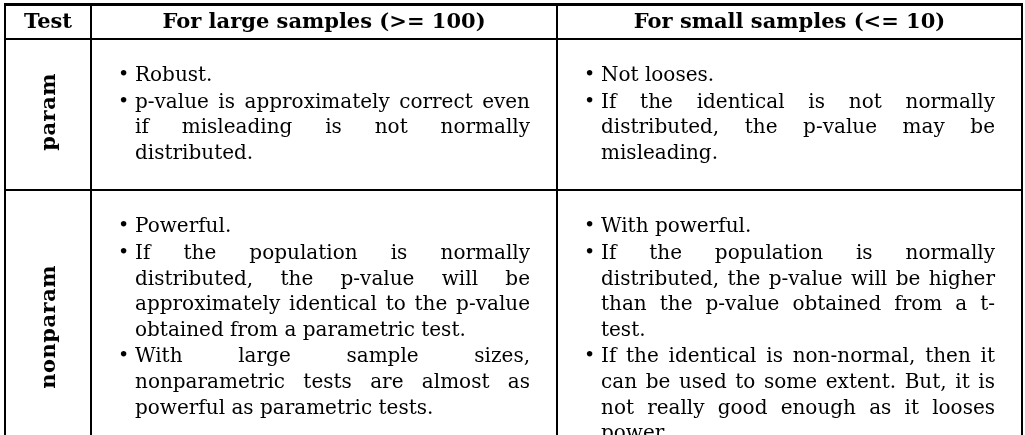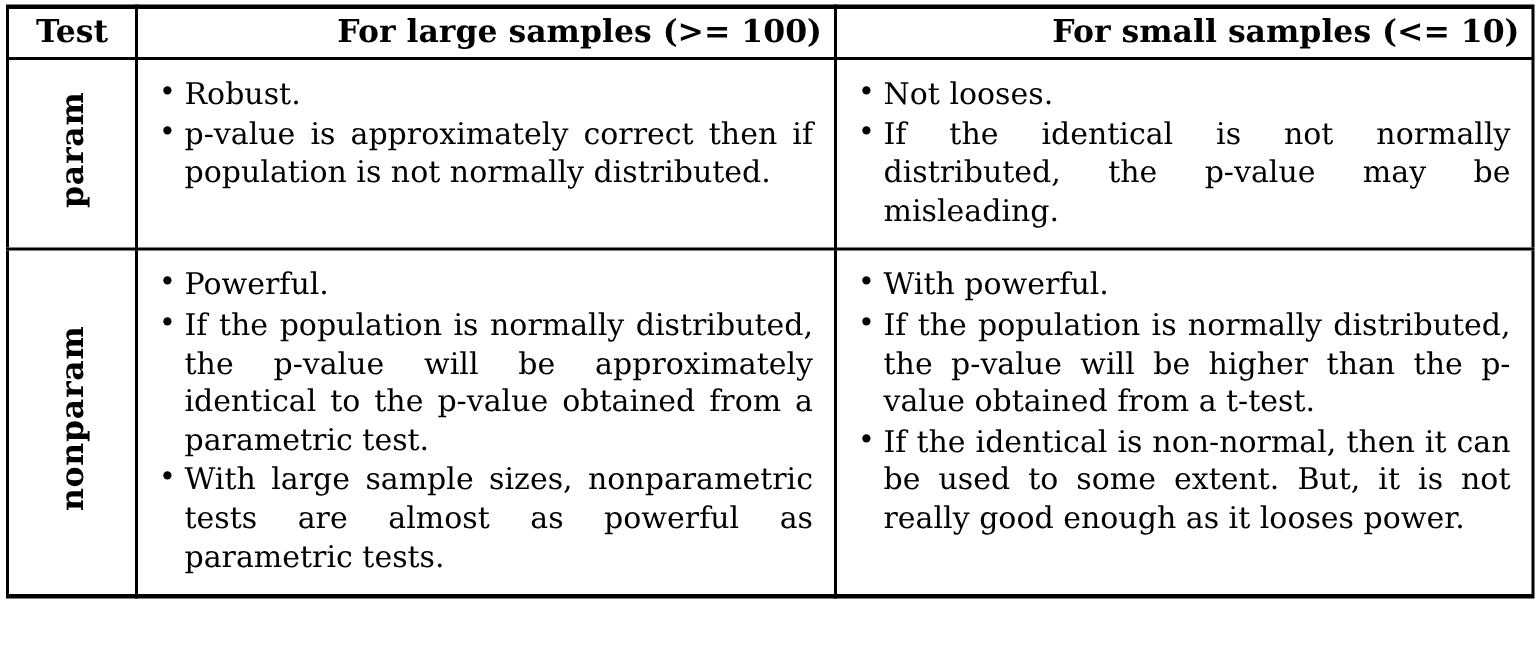--- a/index.html
+++ b/index.html
@@ -40,21 +40,21 @@
     vertical-align: middle;
     line-height: 1.1;
   }
   thead th.test-h {
     text-align: center;
     border-right: 2px solid #000;
     padding-left: 2px;
     padding-right: 2px;
   }
   thead th.col-h {
-    text-align: right;
+    text-align: center;
     border-right: 2px solid #000;
   }
   thead th.col-h.last { border-right: none; margin-left: 20px; }
 
   tbody td {
     vertical-align: top;
     font-size: 20px;
     line-height: 1.28;
     padding: 6px 10px 8px 10px;
     border-right: 2px solid #000;
@@ -71,21 +71,21 @@
   .vert {
     writing-mode: vertical-rl;
     transform: rotate(180deg);
     font-weight: bold;
     font-size: 21px;
     letter-spacing: 0.5px;
     display: inline-block;
     padding: 4px 0;
   }
   ul.bullets {
-    margin: 4px;
+    margin: 16px;
     padding: 0;
     list-style: none;
   }
   ul.bullets li {
     position: relative;
     padding-left: 17px;
     margin: 0 0 1px 0;
     text-align: justify;
     text-justify: inter-word;
     hyphens: auto;
@@ -117,21 +117,21 @@
       </tr>
     </thead>
     <tbody>
       <tr class="row-sep">
         <td class="rowlabel">
           <span class="vert">param</span>
         </td>
         <td>
           <ul class="bullets">
             <li>Robust.</li>
-            <li>p-value is approximately correct then if population is not normally distributed.</li>
+            <li>p-value is approximately correct even if misleading is not normally distributed.</li>
           </ul>
         </td>
         <td class="last">
           <ul class="bullets">
             <li>Not looses.</li>
             <li>If the identical is not normally distributed, the p-value may be misleading.</li>
           </ul>
         </td>
       </tr>
       <tr>

